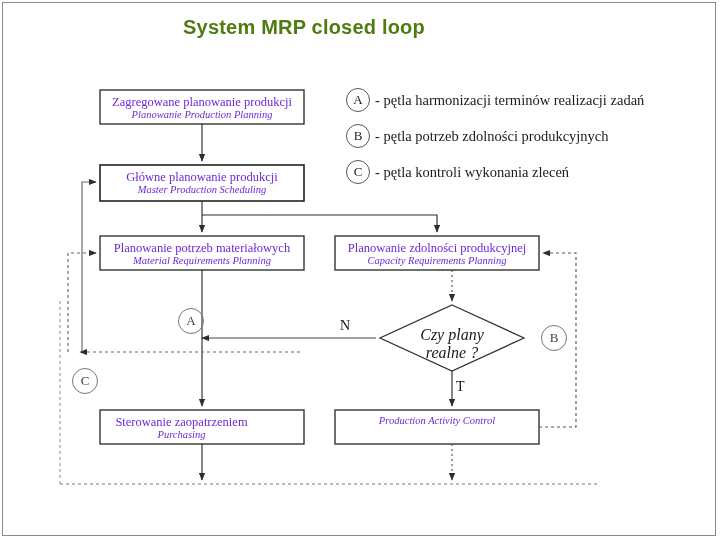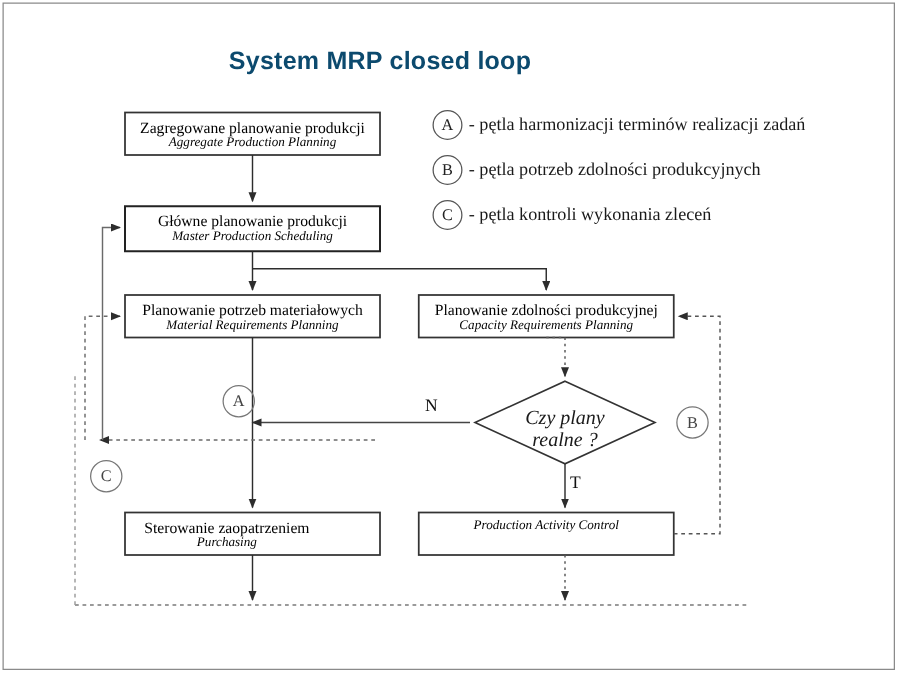--- a/index.html
+++ b/index.html
@@ -7,31 +7,31 @@
        font-family:"Liberation Serif",serif;color:#111;}
   #page{position:relative;width:720px;height:540px;background:#fff;}
 
   
   #slide-frame{
     position:absolute;left:2px;top:2px;width:714px;height:534px;
     border:1px solid #8a8a8a;box-sizing:border-box;
   }
 
   #title{
-    position:absolute;left:0;top:38px;width:608px;text-align:center;
+    position:absolute;left:0;top:16px;width:608px;text-align:center;
     font-family:"Liberation Sans",sans-serif;
-    font-size:20px;font-weight:bold;color:#0c4a6e;letter-spacing:.2px;
+    font-size:20px;font-weight:bold;color:#4d7c0f;letter-spacing:.2px;
   }
 
   #canvas{position:absolute;left:0;top:0;width:720px;height:540px;}
 
   
   .node-label{
     position:absolute;text-align:center;line-height:1.12;
-    color:#000000;pointer-events:none;
+    color:#6d28d9;pointer-events:none;
   }
   .pl{font-family:"Liberation Serif",serif;font-size:12.5px;display:block;}
   .en{font-family:"Liberation Serif",serif;font-size:10.5px;font-style:italic;display:block;}
 
   .diamond-label{
     position:absolute;text-align:center;line-height:1.15;
     font-family:"Liberation Serif",serif;font-size:16px;font-style:italic;
     color:#1a1a1a;
   }
 
@@ -108,21 +108,21 @@
 
       <path d="M60,484 L600,484" stroke="#7a7a7a" stroke-dasharray="3,3"></path>
       <path d="M202,444 L202,480" marker-end="url(#ah)"></path>
       <path d="M452,444 L452,480" marker-end="url(#ah)" stroke="#555" stroke-dasharray="2,3"></path>
       <path d="M60,484 L60,300" stroke="#9a9a9a" stroke-dasharray="3,3"></path>
     </g>
   </svg>
 
   <div class="node-label" style="left:100px;top:95px;width:204px;">
     <span class="pl">Zagregowane planowanie produkcji</span>
-    <span class="en">Aggregate Production Planning</span>
+    <span class="en">Planowanie Production Planning</span>
   </div>
 
   <div class="node-label" style="left:100px;top:170px;width:204px;">
     <span class="pl">Główne planowanie produkcji</span>
     <span class="en">Master Production Scheduling</span>
   </div>
 
   <div class="node-label" style="left:100px;top:241px;width:204px;">
     <span class="pl">Planowanie potrzeb materiałowych</span>
     <span class="en">Material Requirements Planning</span>

